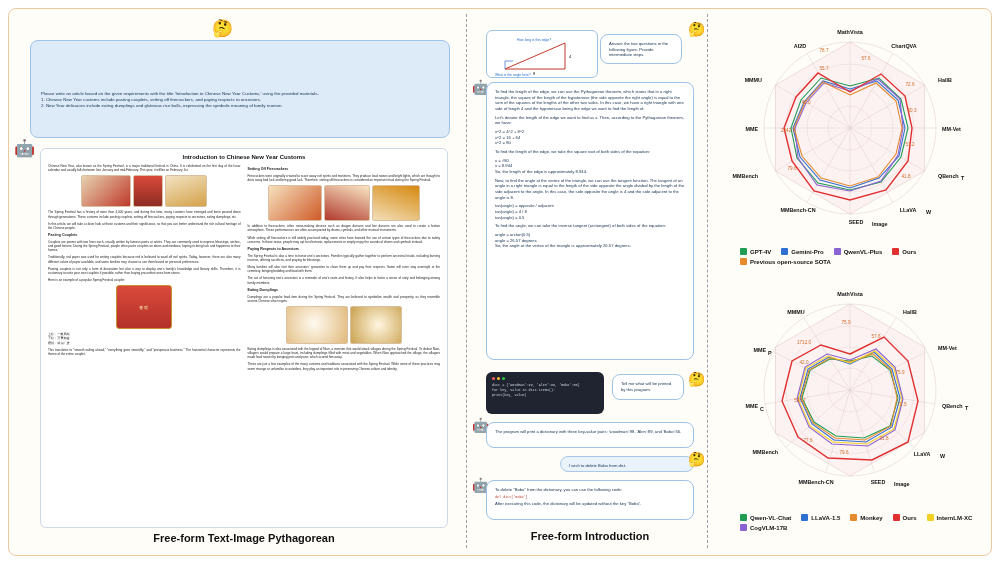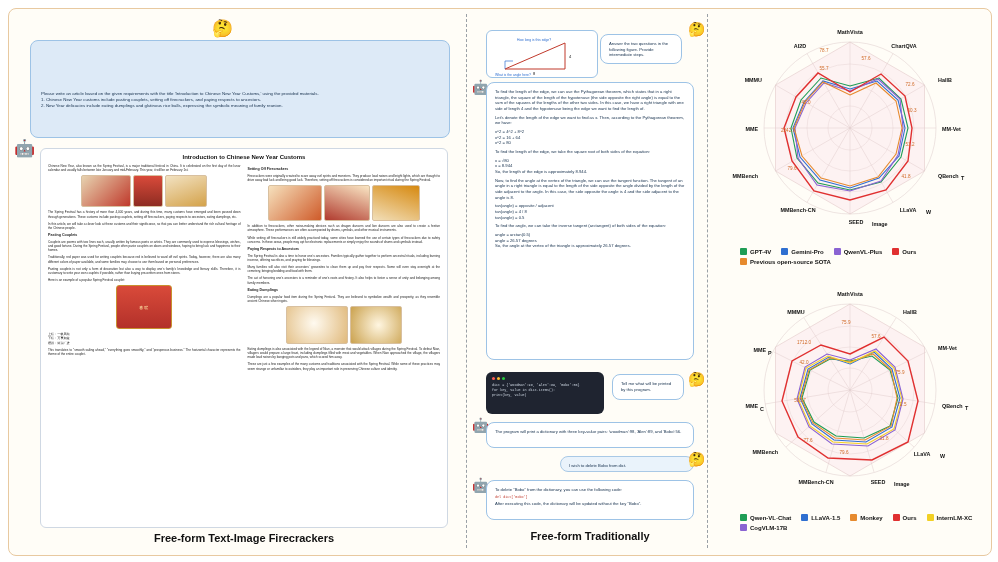--- a/index.html
+++ b/index.html
@@ -149,21 +149,21 @@
         <div class="imgstrip">
           <div class="ill" style="width:60px;height:36px;background:radial-gradient(circle at 45% 45%,#fffaf0,#e0b97b);"></div>
           <div class="ill" style="width:50px;height:36px;background:radial-gradient(circle at 55% 50%,#fff6e1,#caa14d);"></div>
         </div>
         <p>Eating dumplings is also associated with the legend of Nian, a monster that would attack villages during the Spring Festival. To defeat Nian, villagers would prepare a large feast, including dumplings filled with meat and vegetables. When Nian approached the village, the villagers made loud noises by banging pots and pans, which scared him away.</p>
         <p>These are just a few examples of the many customs and traditions associated with the Spring Festival. While some of these practices may seem strange or unfamiliar to outsiders, they play an important role in preserving Chinese culture and identity.</p>
       </div>
     </div>
   </div>
 
-  <div class="caption" style="left:40px;top:532px;width:408px;">Free-form Text-Image Firecrackers</div>
+  <div class="caption" style="left:40px;top:532px;width:408px;">Free-form Text-Image Pythagorean</div>
 
   <div class="head small" style="left:688px;top:22px;">🤔</div>
 
   <div class="geo-card" style="left:486px;top:30px;width:110px;height:46px;">
     <svg width="110" height="46" viewBox="0 0 110 46">
       <polygon points="18,38 78,38 78,12" fill="none" stroke="#c0392b" stroke-width="1"></polygon>
       <polyline points="18,38 18,30 26,30" fill="none" stroke="#2f6fd0" stroke-width="0.7"></polyline>
       <text x="30" y="10" font-size="3.4" fill="#2f6fd0">How long is this edge?</text>
       <text x="8" y="45" font-size="3.4" fill="#2f6fd0">What is the angle here?</text>
       <text x="46" y="44" font-size="4" fill="#111">8</text>
@@ -223,21 +223,21 @@
 
   <div class="head small" style="left:472px;top:478px;">🤖</div>
   <div class="card white" style="left:486px;top:480px;width:208px;height:40px;">
     <div style="margin-bottom:2px;">To delete "Bobo" from the dictionary, you can use the following code:</div>
     <div class="codeline-inline">
       <span class="del-red">del dict['Bobo']</span>
     </div>
     <div style="margin-top:2px;">After executing this code, the dictionary will be updated without the key "Bobo".</div>
   </div>
 
-  <div class="caption" style="left:486px;top:530px;width:208px;">Free-form Traditionally</div>
+  <div class="caption" style="left:486px;top:530px;width:208px;">Free-form Introduction</div>
 
   <div class="radarwrap" style="left:716px;top:18px;width:268px;width:268px;height:228px;">
     <svg width="268" height="228" viewBox="0 0 268 228">
       <g transform="translate(134,110)">
 
         <polygon points="0,-86 74.5,-43 74.5,43 0,86 -74.5,43 -74.5,-43" fill="#fdf2f2" stroke="#e2c9c9" stroke-width="0.6"></polygon>
         <circle r="86" fill="none" stroke="#ddcaca" stroke-width="0.5"></circle>
         <circle r="64" fill="none" stroke="#e6d4d4" stroke-width="0.5"></circle>
         <circle r="43" fill="none" stroke="#e6d4d4" stroke-width="0.5"></circle>
         <circle r="22" fill="none" stroke="#e6d4d4" stroke-width="0.5"></circle>

